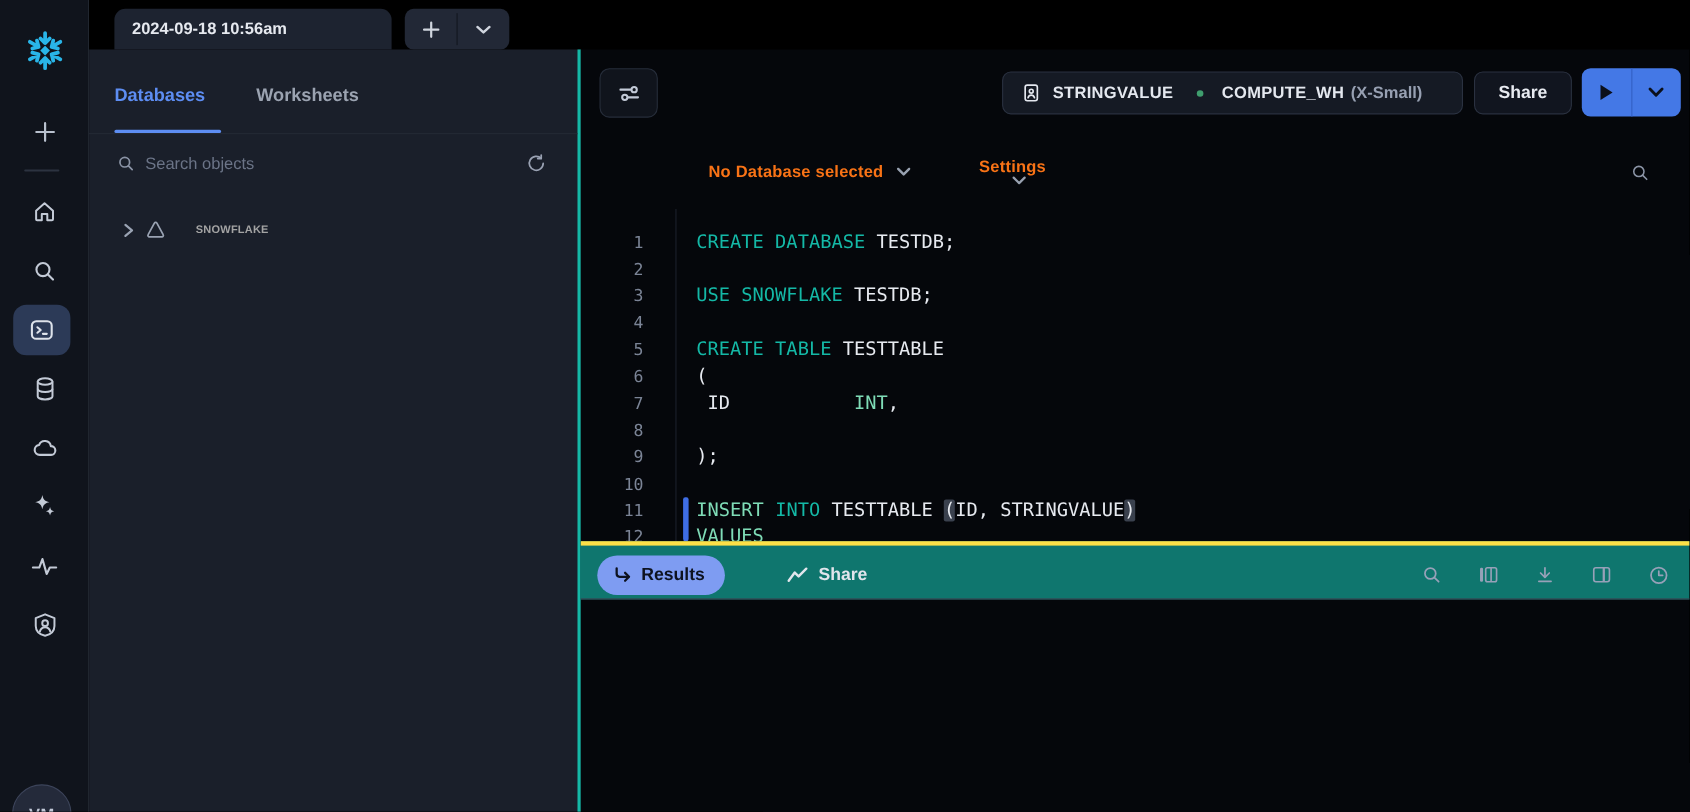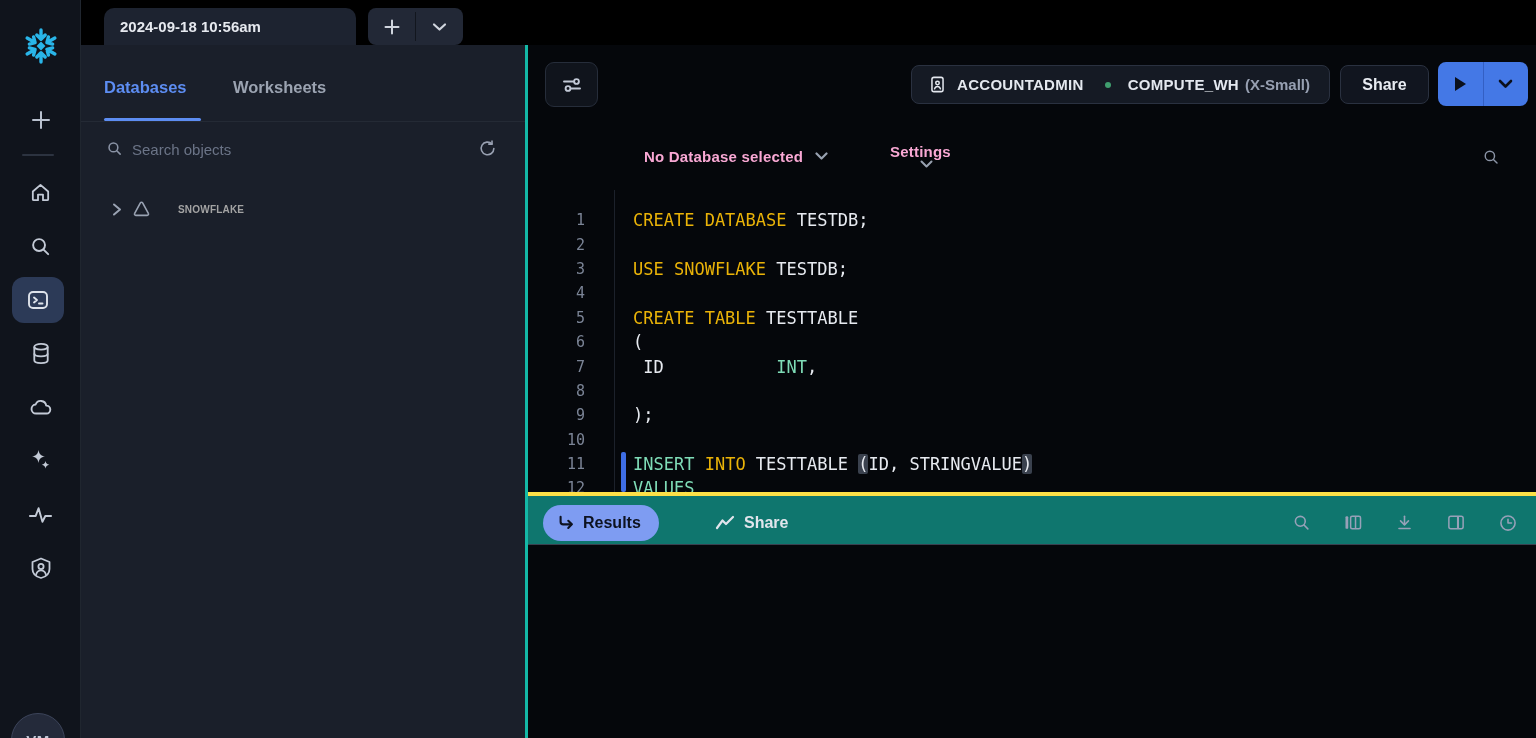--- a/index.html
+++ b/index.html
@@ -42,32 +42,32 @@
   .ctx-role { color:#e4e8ef; font-weight:bold; font-size:15px; margin-left:10px; letter-spacing:.3px; }
   .ctx-dot { width:6px; height:6px; border-radius:50%; background:#3f9e6e; margin:0 17px 0 21px; }
   .ctx-wh { color:#e4e8ef; font-weight:bold; font-size:15px; letter-spacing:.3px; }
   .ctx-size { color:#97a0b2; font-size:15px; font-weight:bold; margin-left:6px; }
   .share-btn { position:absolute; left:812px; top:20px; width:89px; height:39px; background:#11151f; border:1px solid #2a3140; border-radius:8px; color:#e8ebf1; font-weight:bold; font-size:16px; display:flex; align-items:center; justify-content:center; }
   .run-group { position:absolute; left:910px; top:17px; width:90px; height:44px; background:#4478e6; border-radius:8px; display:flex; }
   .run-group .half { width:44.5px; display:flex; align-items:center; justify-content:center; }
   .run-group .sep { width:1px; background:#335fc4; }
 
   .eheader { position:absolute; left:0; top:77px; width:100%; height:68px; display:flex; align-items:center; }
-  .sel { display:flex; align-items:center; color:#f9a8d4; font-weight:bold; font-size:15px; letter-spacing:.2px; }
+  .sel { display:flex; align-items:center; color:#f97316; font-weight:bold; font-size:15px; letter-spacing:.2px; }
   .sel .chev { margin-left:12px; display:flex; }
   .eheader-search { position:absolute; right:36px; top:26px; }
 
   .code-area { position:absolute; left:0; top:145px; width:100%; height:302px; overflow:hidden; }
   .gutter-line { position:absolute; left:86px; top:0; bottom:0; width:1px; background:#1c212b; }
   .stmt-bar { position:absolute; left:93px; top:262px; width:5px; height:40px; background:#3e6de4; border-radius:2px; }
   .code-lines { position:absolute; left:0; top:18px; width:100%; }
   .code-line { display:flex; align-items:center; height:24.4px; }
   .line-num { width:57px; flex-shrink:0; text-align:right; font-family:"DejaVu Sans Mono", monospace; font-size:15px; color:#7b8496; }
   .line-text { margin-left:48px; font-family:"DejaVu Sans Mono", monospace; font-size:17px; white-space:pre; }
-  .tok-keyword { color:#eab308;margin-top:20px; }
+  .tok-keyword { color:#14b8a6;margin-top:20px; }
   .tok-type { color:#7fdcb7; }
   .tok-plain { color:#e7eaf0; }
   .tok-bracket { color:#e7eaf0; background:#3a414e; border-radius:2px; }
 
   .rbar { position:absolute; left:0; top:447px; width:100%; height:53px; background:#0f766e; border-top:4px solid #fde047; border-bottom:1px solid #3a4150; display:flex; align-items:center; }
   .results-pill { position:absolute; left:15px; top:9px; height:36px; padding:0 18px 0 14px; background:#7e9cf2; border-radius:18px; display:flex; align-items:center; gap:8px; color:#0d1220; font-weight:bold; font-size:16px; }
   .chart-tab { position:absolute; left:175px; top:9px; height:36px; padding:0 12px; display:flex; align-items:center; gap:9px; color:#e1e5ec; font-weight:bold; font-size:16px; }
   .rbar-icons { position:absolute; right:18px; top:0; height:53px; display:flex; align-items:center; gap:32px; }
   .ricon { display:flex; align-items:center; justify-content:center; }
 
@@ -238,21 +238,21 @@
             <circle cx="7" cy="14.5" r="2.4"></circle>
           </svg>
       </div>
 
       <div class="context-pill">
         <svg width="19" height="19" viewBox="0 0 24 24" fill="none" stroke="#e4e8ef" stroke-width="1.9" stroke-linejoin="round">
             <rect x="5" y="3" width="14" height="18" rx="2.5"></rect>
             <circle cx="12" cy="10" r="2.2"></circle>
             <path d="M8.3 17.5 c0.6 -2 2 -3 3.7 -3 s3.1 1 3.7 3" stroke-linecap="round"></path>
           </svg>
-        <span class="ctx-role">ACCOUNTADMIN</span>
+        <span class="ctx-role">STRINGVALUE</span>
         <span class="ctx-dot"></span>
         <span class="ctx-wh">COMPUTE_WH</span>
         <span class="ctx-size">(X-Small)</span>
       </div>
 
       <div class="share-btn">
           <span>Share</span>
         </div>
 
       <div class="run-group">

